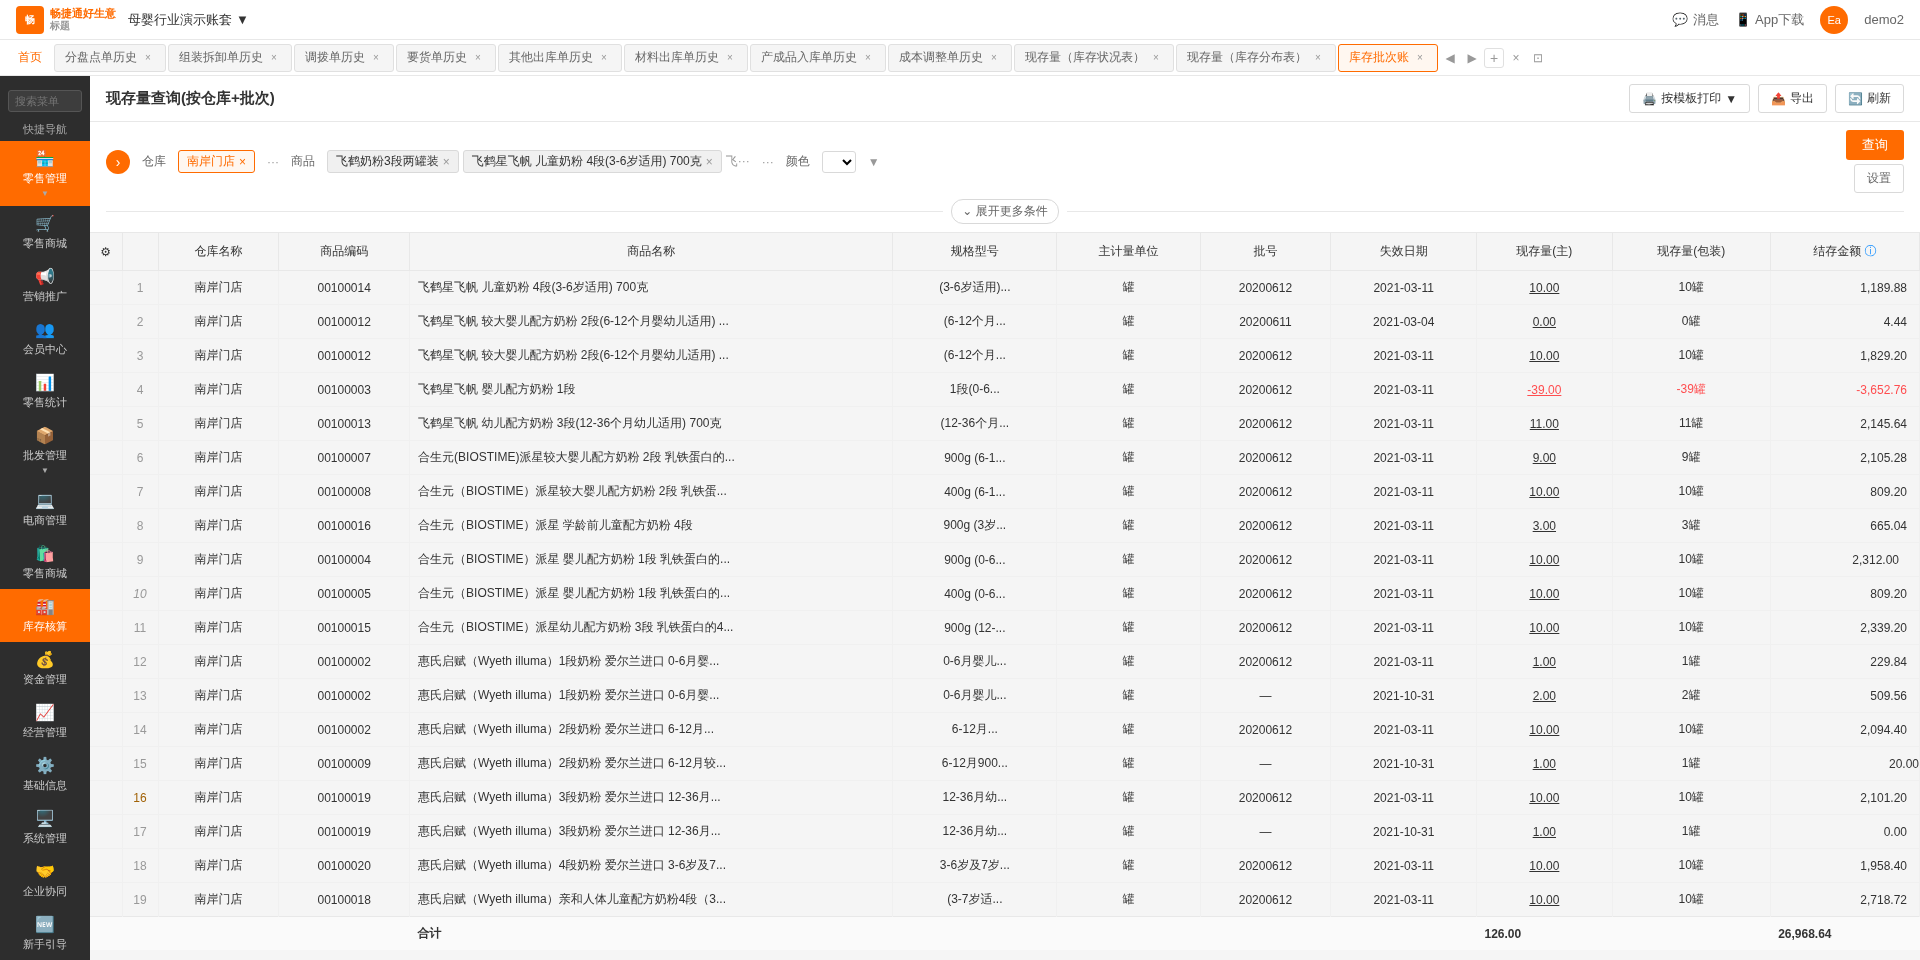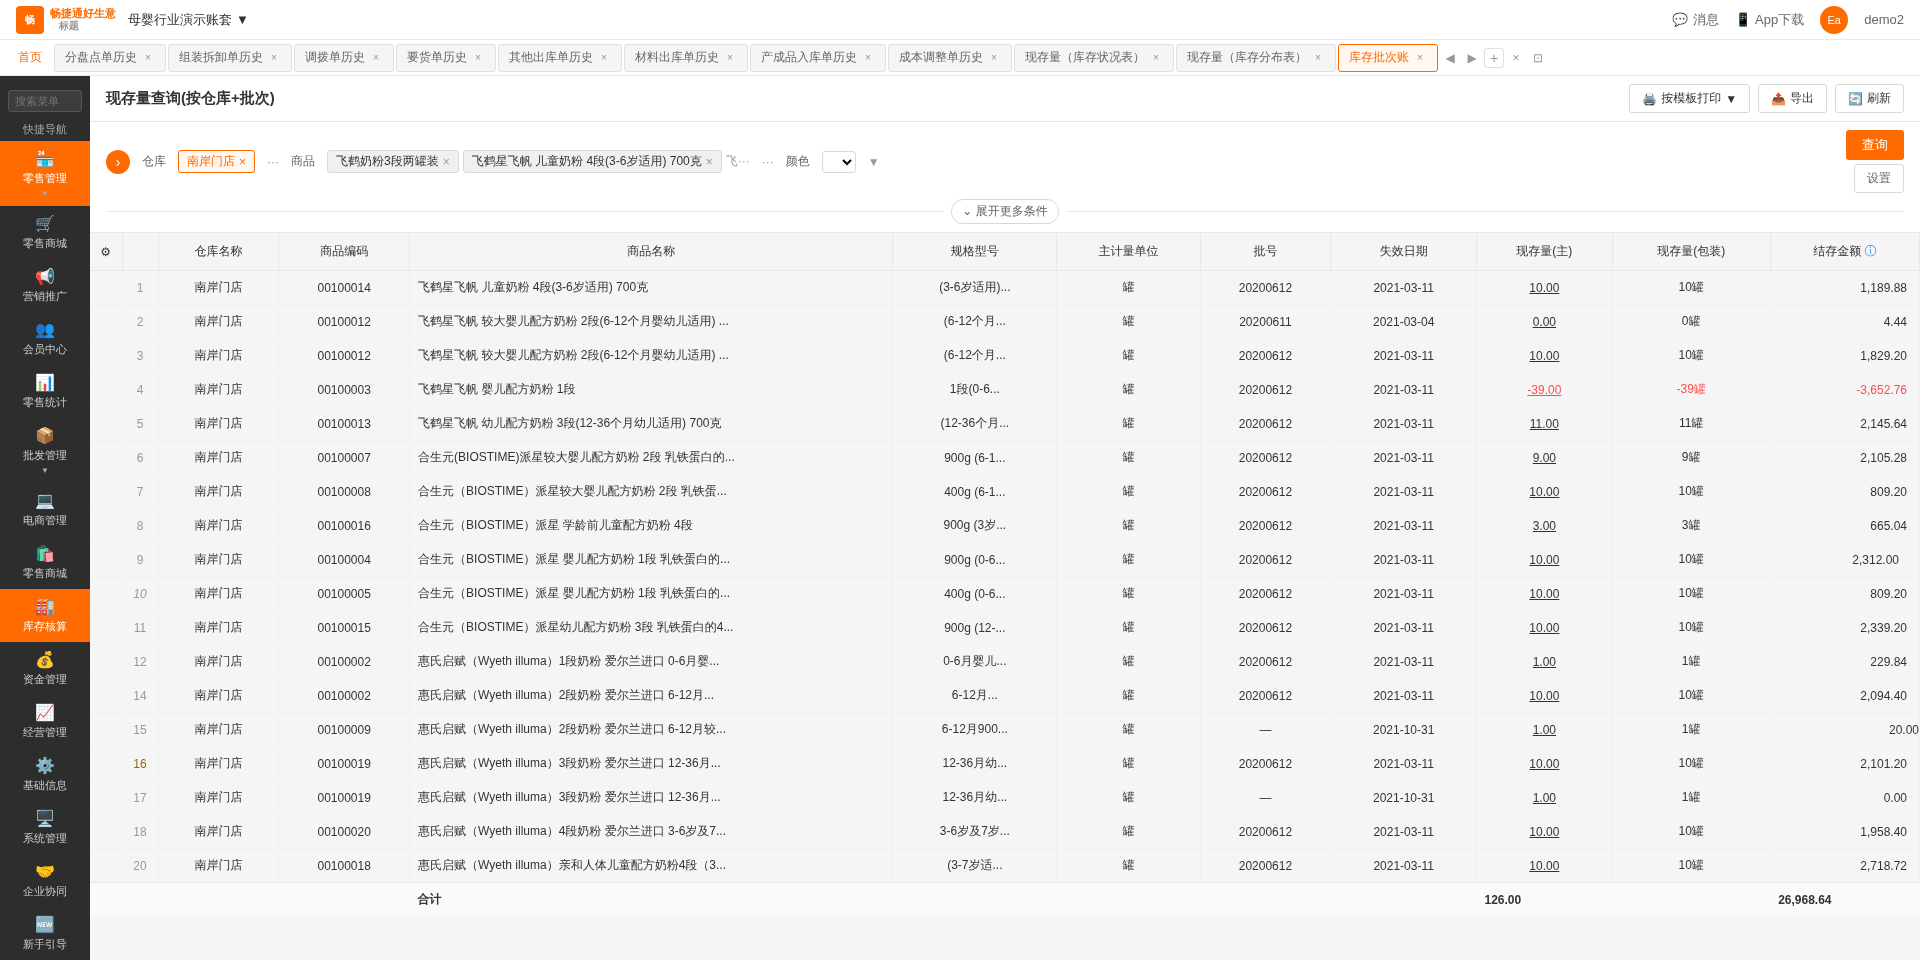--- a/index.html
+++ b/index.html
@@ -67,21 +67,21 @@
   </style>
 </head>
 <body>
 
 <div class="top-header">
   <div class="top-header-left">
     <div class="logo-area">
       <div class="logo-icon">畅</div>
       <div style="display:flex;flex-direction:column;line-height:1.2;">
         <span style="font-size:11px;color:#ff6b00;font-weight:bold;">畅捷通好生意</span>
-        <span style="font-size:10px;color:#999;margin-left:9px;">标题</span>
+        <span style="font-size:10px;color:#999;">标题</span>
       </div>
     </div>
     <button class="org-selector">
       <span>母婴行业演示账套</span>
       <span>▼</span>
     </button>
   </div>
   <div class="top-header-right">
     <span>
       <span>💬</span>
@@ -474,20 +474,34 @@
       <td style="text-align:center;">0-6月婴儿...</td>
       <td style="text-align:center;">罐</td>
       <td style="text-align:center;">20200612</td>
       <td style="text-align:center;">2021-03-11</td>
       <td style="text-align:center;text-decoration:underline;cursor:pointer;">1.00</td>
       <td style="text-align:center;">1罐</td>
       <td style="text-align:right;padding-right:12px;">229.84</td>
     </tr>
             <tr style="border-bottom: 1px solid rgb(240, 240, 240);">
       <td style="text-align:center;"></td>
+      <td style="text-align:center;color:#999;">13</td>
+      <td style="text-align:center;">南岸门店</td>
+      <td style="text-align:center;">00100002</td>
+      <td style="text-align:left;max-width:260px;overflow:hidden;text-overflow:ellipsis;white-space:nowrap;">惠氏启赋（Wyeth illuma）1段奶粉 爱尔兰进口 0-6月婴...</td>
+      <td style="text-align:center;">0-6月婴儿...</td>
+      <td style="text-align:center;">罐</td>
+      <td style="text-align:center;">—</td>
+      <td style="text-align:center;">2021-10-31</td>
+      <td style="text-align:center;text-decoration:underline;cursor:pointer;">2.00</td>
+      <td style="text-align:center;">2罐</td>
+      <td style="text-align:right;padding-right:12px;">509.56</td>
+    </tr>
+            <tr style="border-bottom: 1px solid rgb(240, 240, 240);">
+      <td style="text-align:center;"></td>
       <td style="text-align:center;color:#999;">14</td>
       <td style="text-align:center;">南岸门店</td>
       <td style="text-align:center;">00100002</td>
       <td style="text-align:left;max-width:260px;overflow:hidden;text-overflow:ellipsis;white-space:nowrap;">惠氏启赋（Wyeth illuma）2段奶粉 爱尔兰进口 6-12月...</td>
       <td style="text-align:center;">6-12月...</td>
       <td style="text-align:center;">罐</td>
       <td style="text-align:center;">20200612</td>
       <td style="text-align:center;">2021-03-11</td>
       <td style="text-align:center;text-decoration:underline;cursor:pointer;">10.00</td>
       <td style="text-align:center;">10罐</td>
@@ -544,21 +558,21 @@
       <td style="text-align:center;">3-6岁及7岁...</td>
       <td style="text-align:center;">罐</td>
       <td style="text-align:center;">20200612</td>
       <td style="text-align:center;">2021-03-11</td>
       <td style="text-align:center;text-decoration:underline;cursor:pointer;">10.00</td>
       <td style="text-align:center;">10罐</td>
       <td style="text-align:right;padding-right:12px;">1,958.40</td>
     </tr>
             <tr style="border-bottom: 1px solid rgb(240, 240, 240);">
       <td style="text-align:center;"></td>
-      <td style="text-align:center;color:#999;">20</td>
+      <td style="text-align:center;color:#999;">19</td>
       <td style="text-align:center;">南岸门店</td>
       <td style="text-align:center;">00100018</td>
       <td style="text-align:left;max-width:260px;overflow:hidden;text-overflow:ellipsis;white-space:nowrap;">惠氏启赋（Wyeth illuma）亲和人体儿童配方奶粉4段（3...</td>
       <td style="text-align:center;">(3-7岁适...</td>
       <td style="text-align:center;">罐</td>
       <td style="text-align:center;">20200612</td>
       <td style="text-align:center;">2021-03-11</td>
       <td style="text-align:center;text-decoration:underline;cursor:pointer;">10.00</td>
       <td style="text-align:center;">10罐</td>
       <td style="text-align:right;padding-right:12px;">2,718.72</td>

